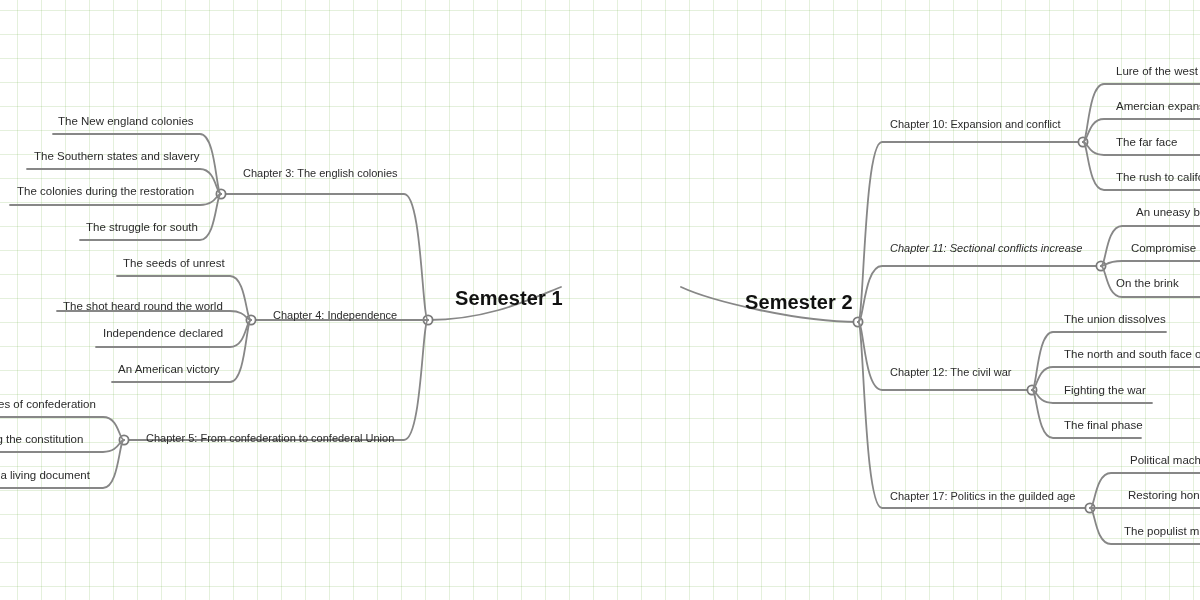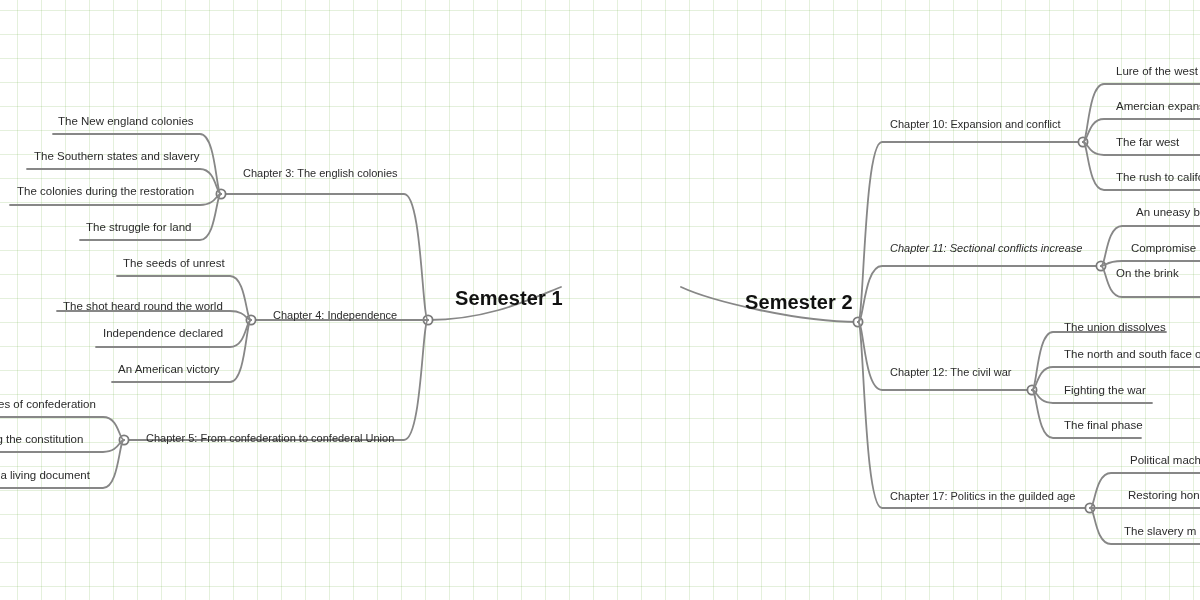--- a/index.html
+++ b/index.html
@@ -91,44 +91,44 @@
       <path d="M 1090 508 C 1095 508 1095 508 1111 508 L 1224 508" fill="none" stroke="#878787" stroke-width="1.8" stroke-linecap="round"></path>
       <path d="M 1090 508 C 1095 508 1095 544 1111 544 L 1224 544" fill="none" stroke="#878787" stroke-width="1.8" stroke-linecap="round"></path>
     </svg>
 
 
   <div id="labels">
       <div class="lbl chap" style="left: 243px; top: 168px;">Chapter 3: The english colonies</div>
       <div class="lbl leaf" style="left: 58px; top: 116px;">The New england colonies</div>
       <div class="lbl leaf" style="left: 34px; top: 151px;">The Southern states and slavery</div>
       <div class="lbl leaf" style="left: 17px; top: 186px;">The colonies during the restoration</div>
-      <div class="lbl leaf" style="left: 86px; top: 222px;">The struggle for land</div>
+      <div class="lbl leaf" style="left: 86px; top: 222px;">The struggle for south</div>
       <div class="lbl chap" style="left: 273px; top: 310px;">Chapter 4: Independence</div>
       <div class="lbl leaf" style="left: 123px; top: 258px;">The seeds of unrest</div>
       <div class="lbl leaf" style="left: 63px; top: 293px; margin-top: 8px;">The shot heard round the world</div>
       <div class="lbl leaf" style="left: 103px; top: 328px;">Independence declared</div>
       <div class="lbl leaf" style="left: 118px; top: 364px;">An American victory</div>
       <div class="lbl chap" style="left: 146px; top: 433px;">Chapter 5: From confederation to confederal Union</div>
       <div class="lbl leaf" style="left: -2px; top: 399px;">es of confederation</div>
       <div class="lbl leaf" style="left: -10px; top: 434px;">ng the constitution</div>
       <div class="lbl leaf" style="left: -6px; top: 470px;">: a living document</div>
       <div class="lbl chap" style="left: 890px; top: 119px;">Chapter 10: Expansion and conflict</div>
       <div class="lbl leaf" style="left: 1116px; top: 66px;">Lure of the west</div>
       <div class="lbl leaf" style="left: 1116px; top: 101px;">Amercian expans</div>
-      <div class="lbl leaf" style="left: 1116px; top: 137px;">The far west</div>
+      <div class="lbl leaf" style="left: 1116px; top: 137px;">The far face</div>
       <div class="lbl leaf" style="left: 1116px; top: 172px;">The rush to califo</div>
       <div class="lbl chap" style="left: 890px; top: 243px; font-style: italic;">Chapter 11: Sectional conflicts increase</div>
       <div class="lbl leaf" style="left: 1136px; top: 207px;">An uneasy ba</div>
       <div class="lbl leaf" style="left: 1131px; top: 243px;">Compromise</div>
-      <div class="lbl leaf" style="left: 1116px; top: 268px;">On the brink</div>
+      <div class="lbl leaf" style="left: 1116px; top: 278px;">On the brink</div>
       <div class="lbl chap" style="left: 890px; top: 367px;">Chapter 12: The civil war</div>
-      <div class="lbl leaf" style="left: 1064px; top: 314px; margin-top: 8px;">The union dissolves</div>
+      <div class="lbl leaf" style="left: 1064px; top: 314px;">The union dissolves</div>
       <div class="lbl leaf" style="left: 1064px; top: 349px;">The north and south face of</div>
       <div class="lbl leaf" style="left: 1064px; top: 385px; text-align: center;">Fighting the war</div>
       <div class="lbl leaf" style="left: 1064px; top: 420px;">The final phase</div>
       <div class="lbl chap" style="left: 890px; top: 491px;">Chapter 17: Politics in the guilded age</div>
       <div class="lbl leaf" style="left: 1130px; top: 455px;">Political machi</div>
       <div class="lbl leaf" style="left: 1128px; top: 490px;">Restoring hone</div>
-      <div class="lbl leaf" style="left: 1124px; top: 526px;">The slavery m</div>
+      <div class="lbl leaf" style="left: 1124px; top: 526px;">The populist m</div>
       <div class="lbl sem" style="left: 455px; top: 288px;">Semester 1</div>
       <div class="lbl sem" style="left: 745px; top: 292px;">Semester 2</div>
     </div>
 </div>
 
 </body></html>

